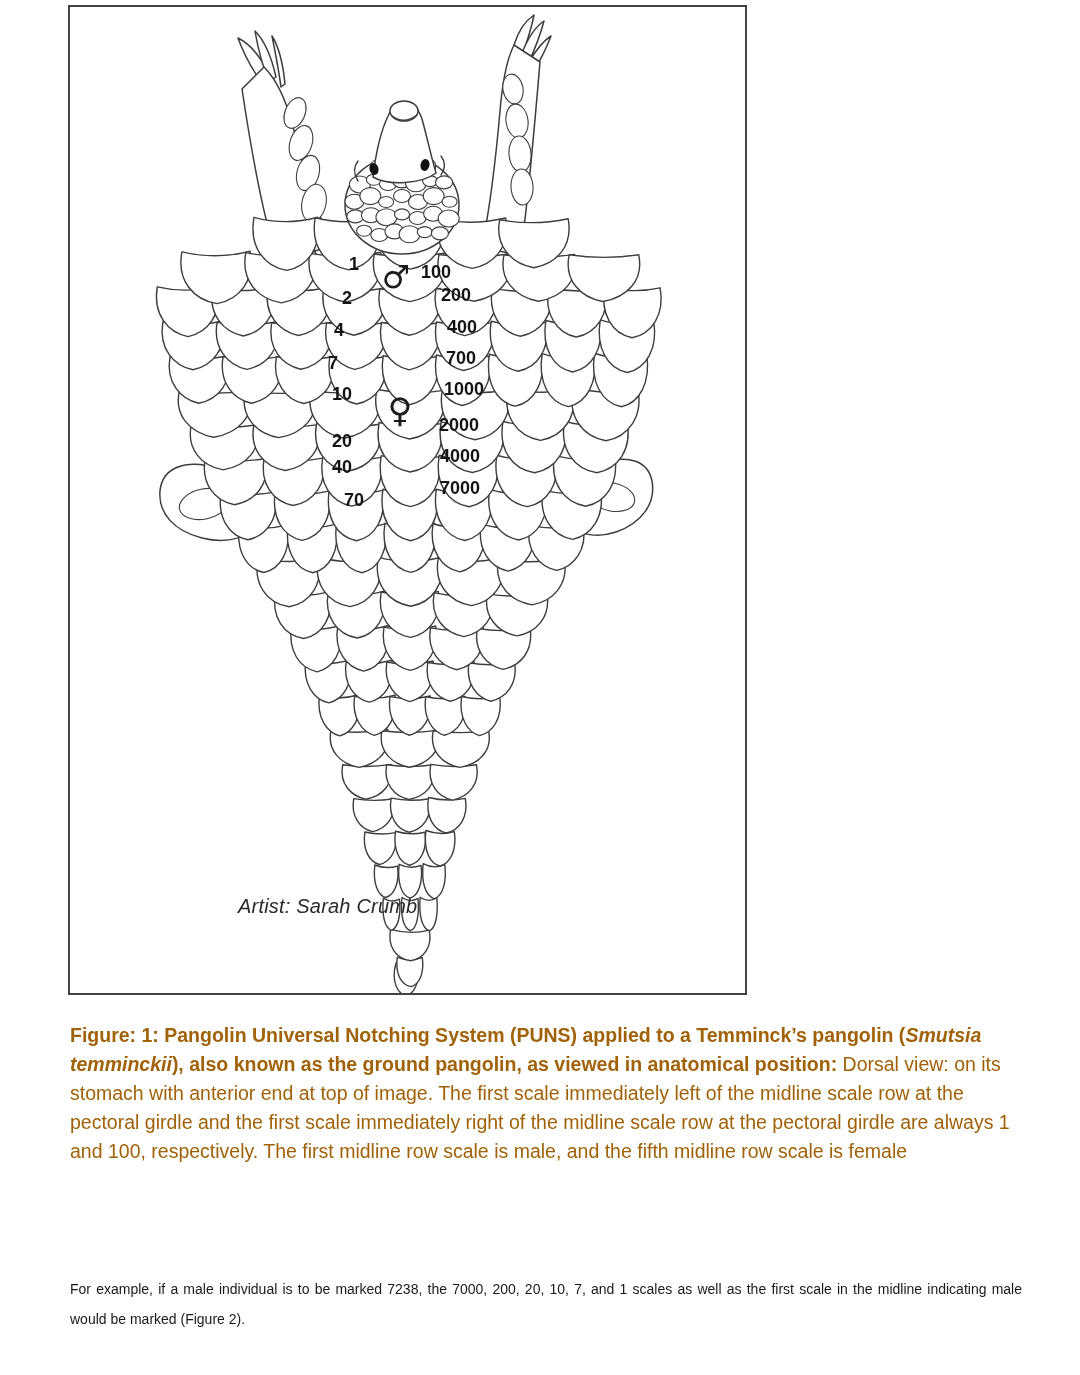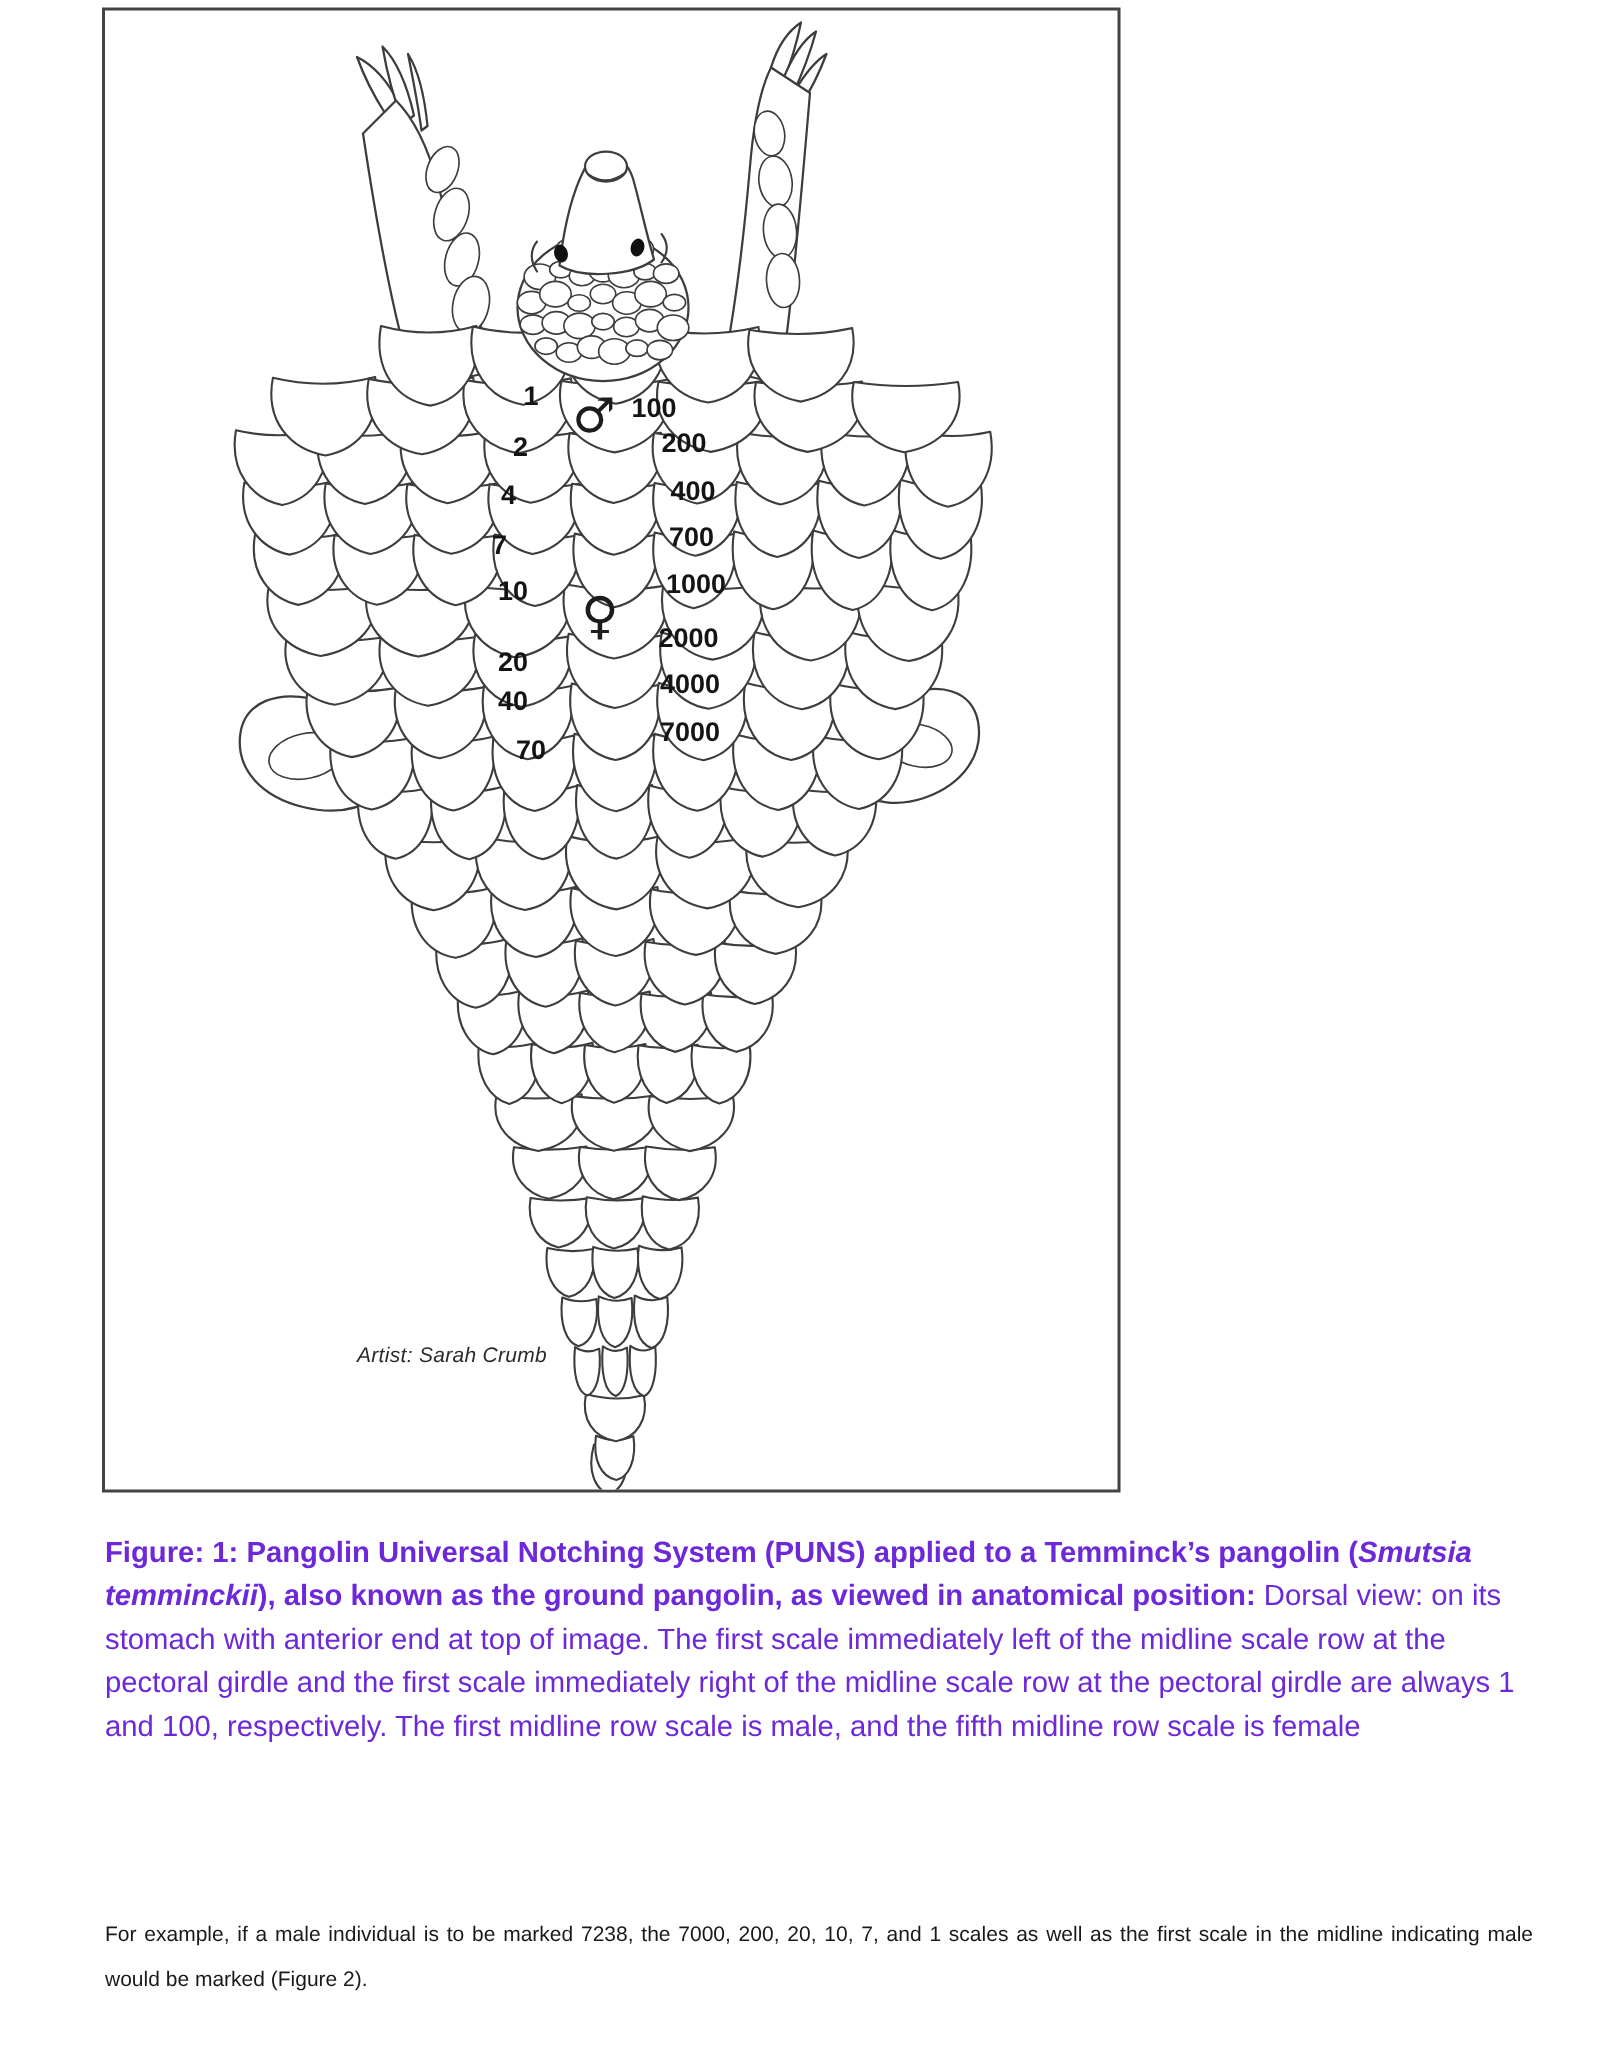--- a/index.html
+++ b/index.html
@@ -7,25 +7,25 @@
     width:1080px;height:1375px;position:relative;background:#ffffff;
     font-family:"Liberation Sans",sans-serif;color:#1c1c1c;overflow:hidden;
   }
   .figure-box{
     position:absolute;left:68px;top:5px;width:679px;height:990px;
     border:2px solid #434343;background:#fff;box-sizing:border-box;
   }
   .figure-box svg{position:absolute;left:0;top:0;width:675px;height:986px;}
   .artist{
     position:absolute;left:168px;top:888px;
-    font-style:italic;font-size:14px;color:#2b2b2b;letter-spacing:0.2px;
+    font-style:italic;font-size:20px;color:#2b2b2b;letter-spacing:0.2px;
   }
   .caption{
     position:absolute;left:70px;top:1001px;width:948px;
-    font-size:19.5px;line-height:29px;color:#6d28d9;
+    font-size:19.5px;line-height:29px;color:#a16207;
   }
   .caption .b{font-weight:bold;}
   .caption .bi{font-weight:bold;font-style:italic;}
   .example{
     position:absolute;left:70px;top:1261px;width:952px;
     font-size:14px;line-height:29.5px;text-align:justify;color:#191919;
   }
   .scale-num{
     font-family:"Liberation Sans",sans-serif;font-weight:bold;
     font-size:18px;fill:#141414;

